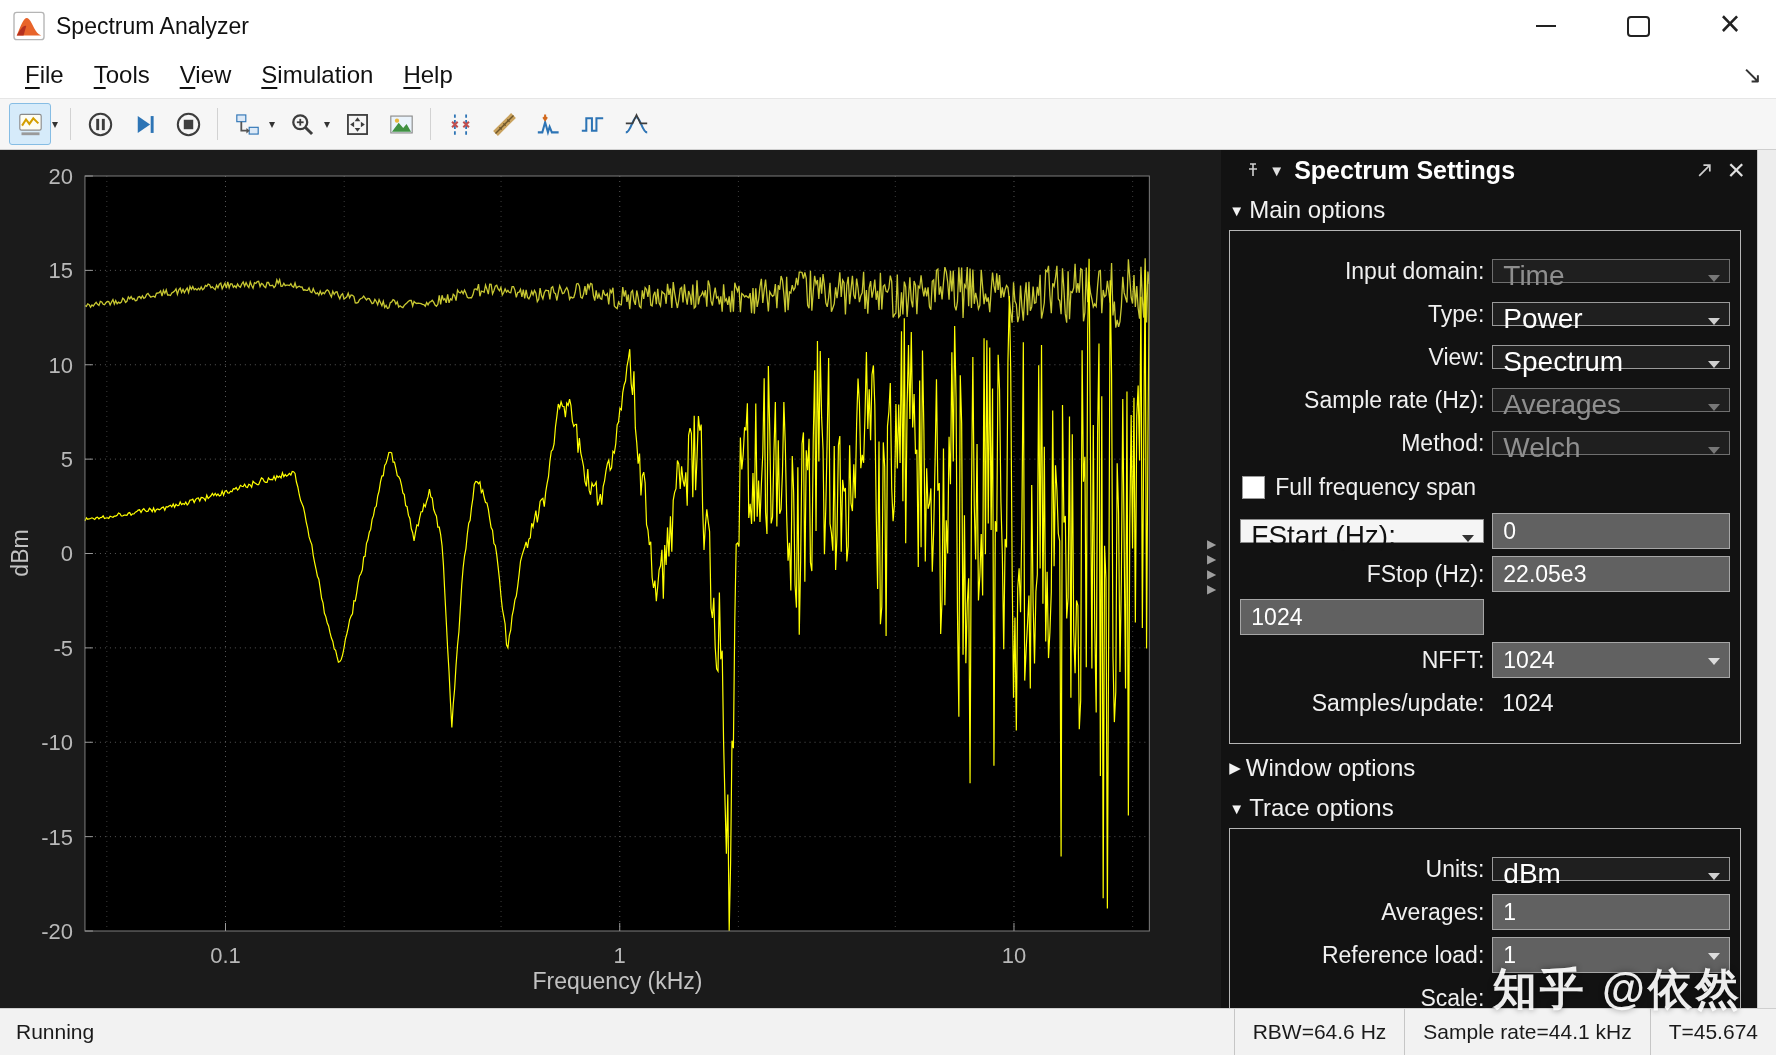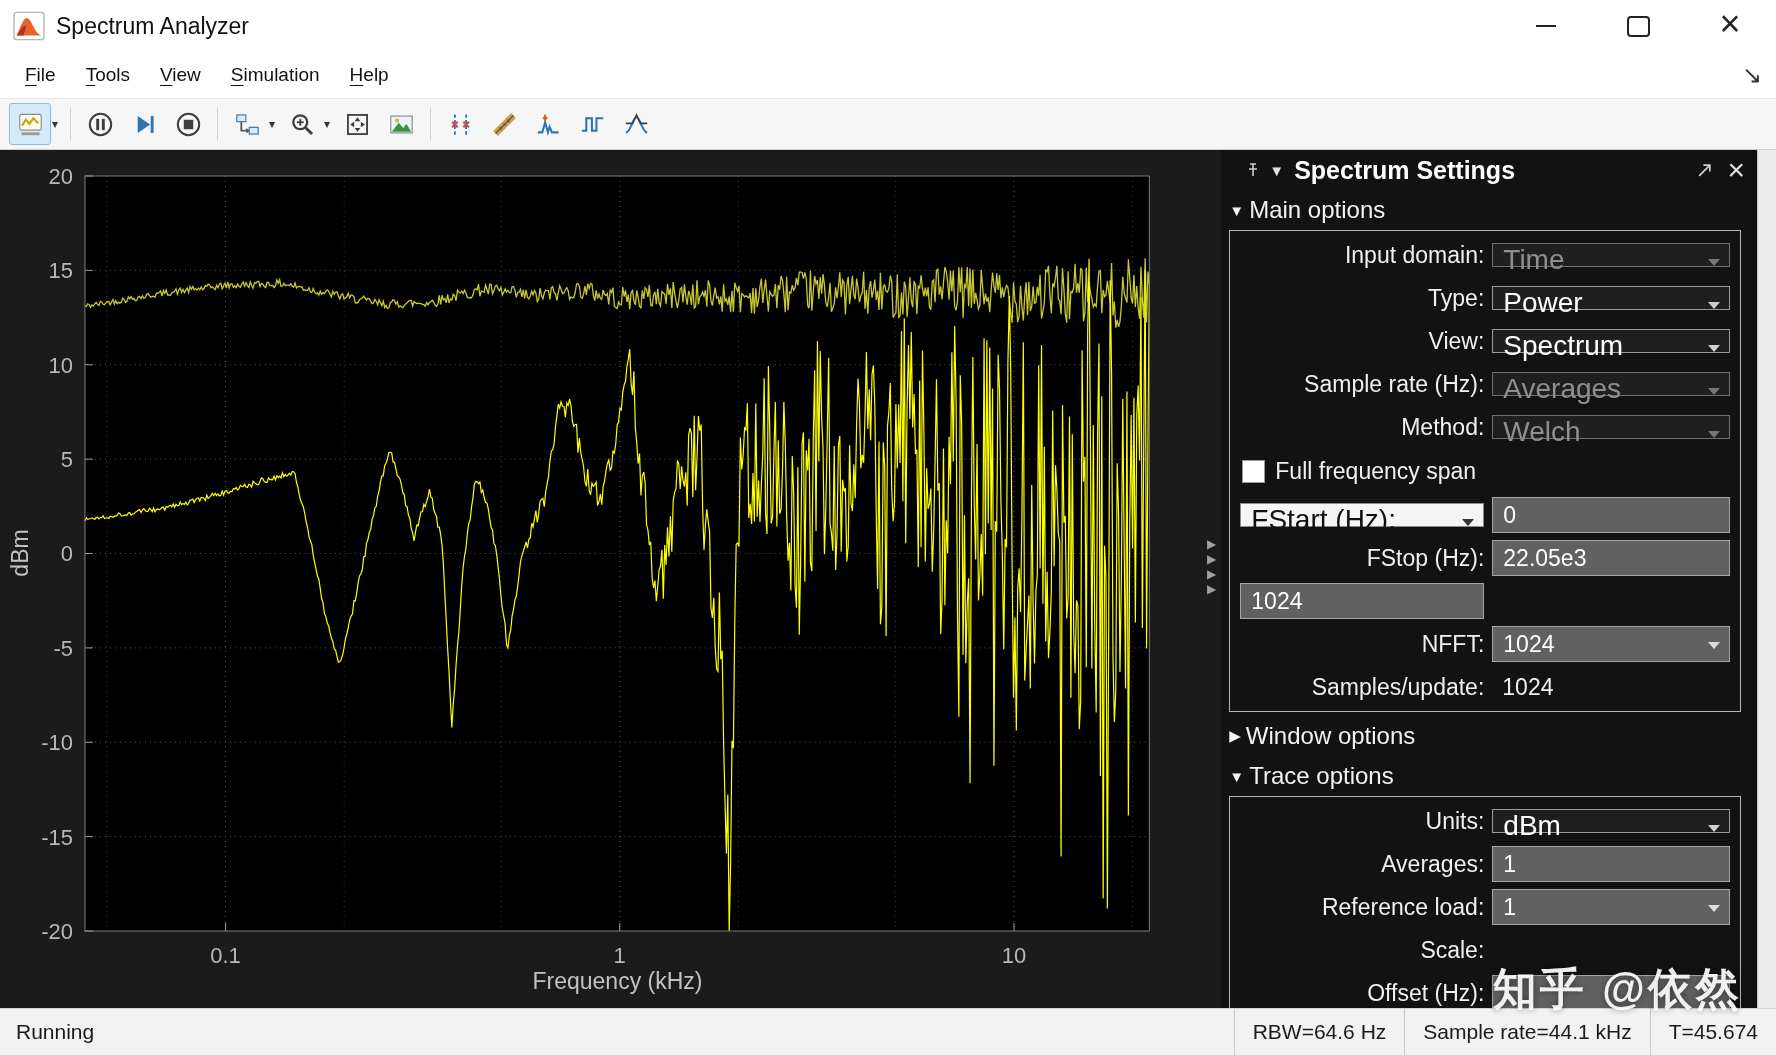--- a/index.html
+++ b/index.html
@@ -12,21 +12,21 @@
   .app-icon{width:34px;height:30px;margin:0 10px 0 12px;}
   .window-title{font-size:23px;color:#111;}
   .win-controls{margin-left:auto;display:flex;align-items:center;height:100%;}
   .win-btn{width:92px;height:100%;display:flex;align-items:center;justify-content:center;cursor:pointer;}
   .min-glyph{width:20px;height:2px;background:#222;}
   .max-glyph{width:19px;height:17px;border:2px solid #222;border-radius:4px;}
   .close-glyph{font-size:36px;color:#222;line-height:1;margin-top:-4px;}
 
   
   .menubar{height:46px;display:flex;align-items:center;background:#fff;padding-left:10px;position:relative;box-sizing:border-box;}
-  .menu-item{font-size:19px;color:#111;padding:0 15px;height:100%;display:flex;align-items:center;cursor:default;}
+  .menu-item{font-size:24px;color:#111;padding:0 15px;height:100%;display:flex;align-items:center;cursor:default;}
   .dock-arrow{position:absolute;right:14px;font-size:24px;color:#333;}
 
   
   .toolbar{height:52px;background:#f6f6f6;display:flex;align-items:center;padding:0 8px;border-bottom:1px solid #cfcfcf;border-top:1px solid #e6e6e6;box-sizing:border-box;}
   .tbtn{width:40px;height:40px;display:flex;align-items:center;justify-content:center;border:1px solid transparent;border-radius:3px;margin:0 1px;cursor:pointer;}
   .tbtn.pressed{background:#d6ebfa;border-color:#86bde4;}
   .tbtn svg{width:27px;height:27px;}
   .dd-arrow{font-size:12px;color:#333;margin:0 5px 0 0;cursor:pointer;}
   .tsep{width:1px;height:32px;background:#d2d2d2;margin:0 7px;}
 
@@ -41,21 +41,21 @@
   
   .settings{width:536px;height:100%;background:#121212;color:#ededed;box-sizing:border-box;overflow:hidden;}
   .sp-header{height:40px;display:flex;align-items:center;padding:0 12px 0 10px;}
   .collapse-tri{color:#e0e0e0;font-size:15px;margin-left:8px;cursor:pointer;}
   .sp-title{font-size:25px;font-weight:bold;color:#fff;margin-left:10px;}
   .spacer{flex:1;}
   .hicon{margin-left:14px;cursor:pointer;display:flex;align-items:center;}
   .panel-close{color:#e0e0e0;font-size:30px;line-height:1;margin-left:14px;cursor:pointer;}
   .section-hdr{display:flex;align-items:center;font-size:24px;color:#f2f2f2;height:40px;padding-left:8px;cursor:pointer;}
   .section-hdr .tri{font-size:15px;margin-right:5px;}
-  .gbox{border:1px solid #b5b5b5;margin:0 16px 4px 8px;padding:0 10px;}
+  .gbox{border:1px solid #b5b5b5;margin:0 16px 4px 8px;padding:16px 10px;}
   .srow{display:grid;grid-template-columns:244px 1fr;column-gap:8px;align-items:center;height:38px;margin:5px 0;}
   .slabel{text-align:right;font-size:23px;color:#f0f0f0;white-space:nowrap;}
   .dd{position:relative;height:24px;background:#1f1f1f;border:1px solid #9a9a9a;display:flex;align-items:flex-start;padding:0 30px 0 10px;font-size:28px;color:#fff;box-sizing:border-box;cursor:pointer;}
   .dd .chev{position:absolute;right:9px;top:15px;width:0;height:0;border-left:6px solid transparent;border-right:6px solid transparent;border-top:7px solid #cfcfcf;}
   .dd.disabled{color:#8f8f8f;border-color:#6f6f6f;cursor:default;}
   .dd.disabled .chev{border-top-color:#777;}
   .ddwhite{background:#f5f5f5;color:#111;border:1px solid #8a8a8a;}
   .ddwhite .chev{border-top-color:#333;}
   .edit{position:relative;height:36px;background:#616161;border:1px solid #a6a6a6;display:flex;align-items:center;padding:0 10px;font-size:23px;color:#fff;box-sizing:border-box;cursor:text;}
   .edit.withchev{padding-right:30px;}

